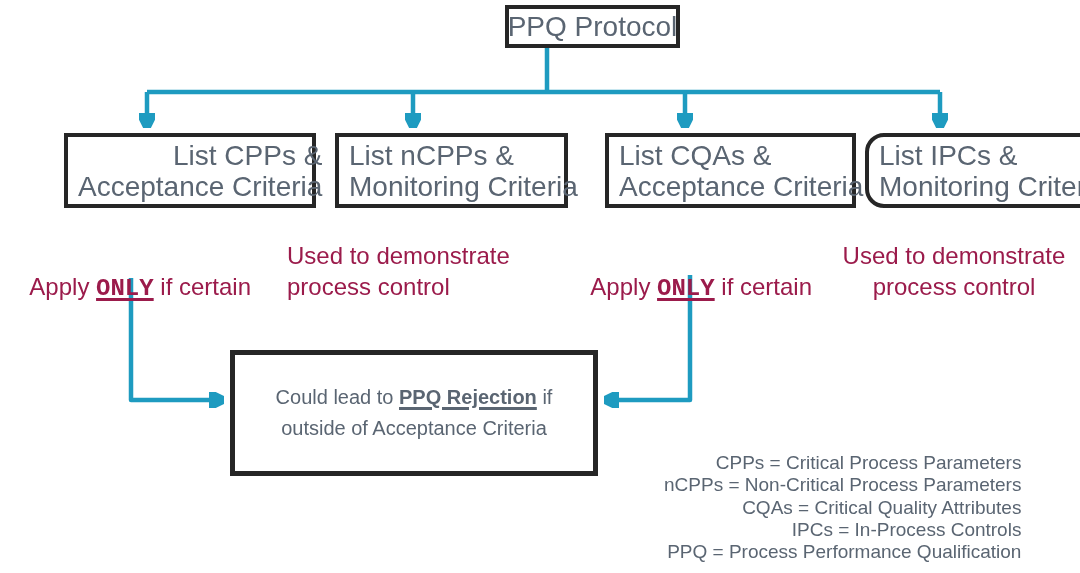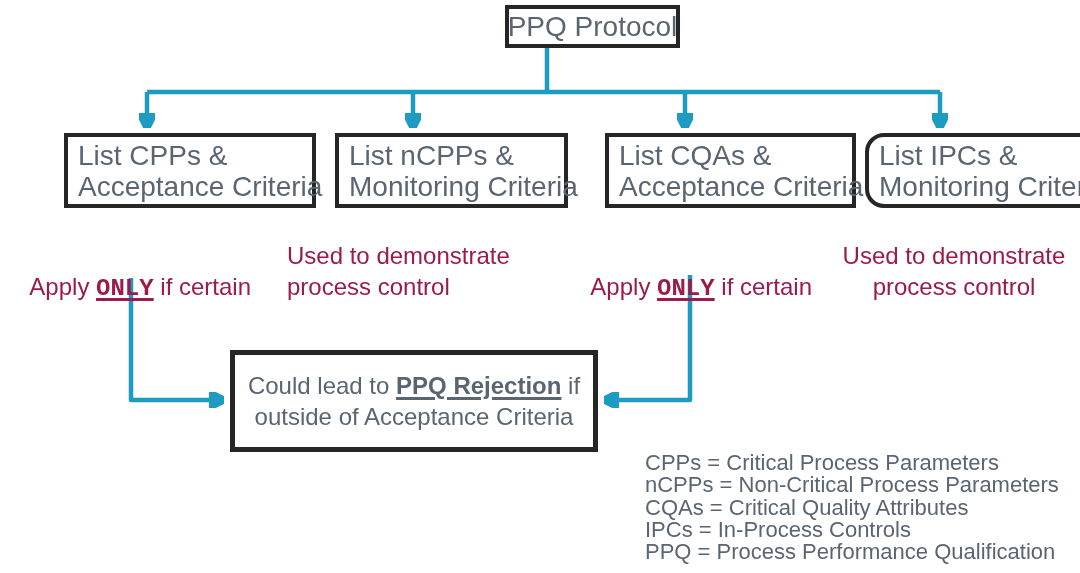--- a/index.html
+++ b/index.html
@@ -50,21 +50,21 @@
     white-space: pre;
     padding-left: 10px;
   }
   .top-node {
     left: 462px; top: 5px; width: 175px; height: 43px;
     justify-content: center;
   }
   .top-node .label { padding-left: 0; }
 
   .branch-node { top: 133px; height: 75px; }
-  .branch-node.b0 { left: 21px;  width: 252px; }
+  .branch-node.b0 { left: 21px;  width: 252px; text-align: right; }
   .branch-node.b1 { left: 292px; width: 233px; }
   .branch-node.b2 { left: 562px; width: 251px; }
   .branch-node.b3 { left: 822px; width: 246px; border-radius: 19px; }
 
   .annotation {
     position: absolute;
     top: 240px;
     color: var(--text-maroon);
     font-size: 24px;
     line-height: 31px;
@@ -77,46 +77,47 @@
     text-decoration-thickness: 3px;
     font-family: Liberation Mono, monospace;
   }
   .annotation.a0 { left: 4px; }
   .annotation.a1 { left: 287px; }
   .annotation.a2 { left: 565px; }
   .annotation.a3 { left: 830px; width: 248px; text-align: center; }
 
   .rejection-node {
     position: absolute;
-    left: 230px; top: 350px; width: 368px; height: 102px;
+    left: 230px; top: 350px; width: 368px; height: 126px;
     background: var(--bg);
     border: 5px solid var(--box-border);
     color: var(--text-gray);
-    font-size: 24px;
+    font-size: 20px;
     line-height: 31px;
     display: flex;
     align-items: center;
     justify-content: center;
     text-align: center;
   }
   .rejection-node .text { width: 340px; }
   .rejection-node .emphasis {
     font-weight: bold;
     text-decoration: underline;
     text-underline-offset: 3px;
     text-decoration-thickness: 3px;
   }
 
   .legend {
     position: absolute;
-    left: 645px; top: 452px;
+    left: 664px; top: 452px;
     color: var(--text-gray);
-    font-size: 22px;
+    font-size: 19px;
     line-height: 22.3px;
     white-space: nowrap;
+    text-align: right;
   }
 </style>
 </head>
 <body>
 
 <div class="canvas">
 
   <svg class="connector-layer" viewBox="0 0 1080 573" xmlns="http://www.w3.org/2000/svg">
     <defs>
       <marker id="arrow" viewBox="0 0 10 10" refX="8" refY="5" markerWidth="3.4" markerHeight="3.4" markerUnits="strokeWidth" orient="auto-start-reverse">

